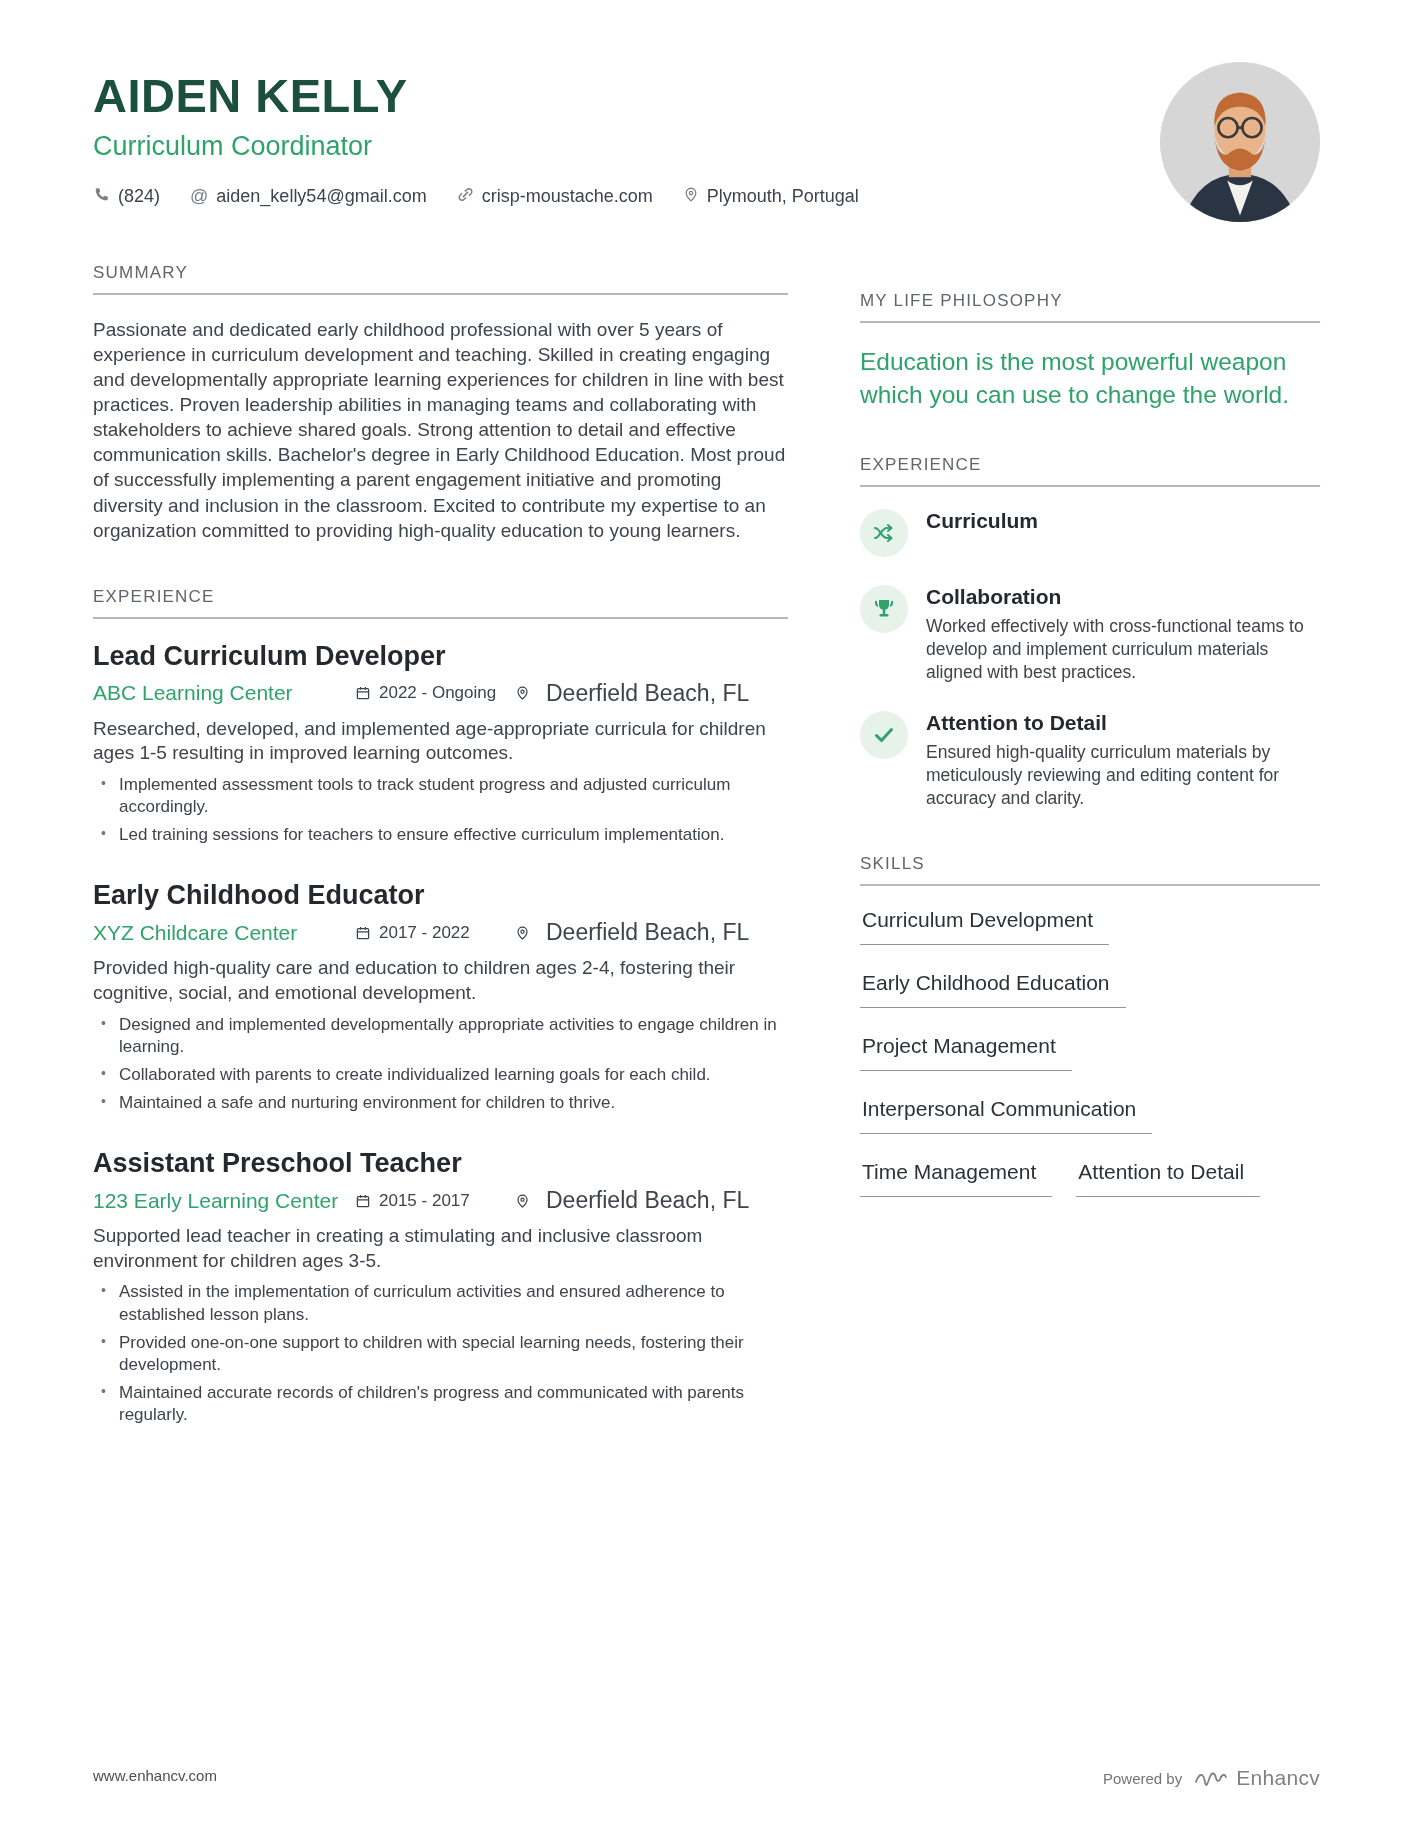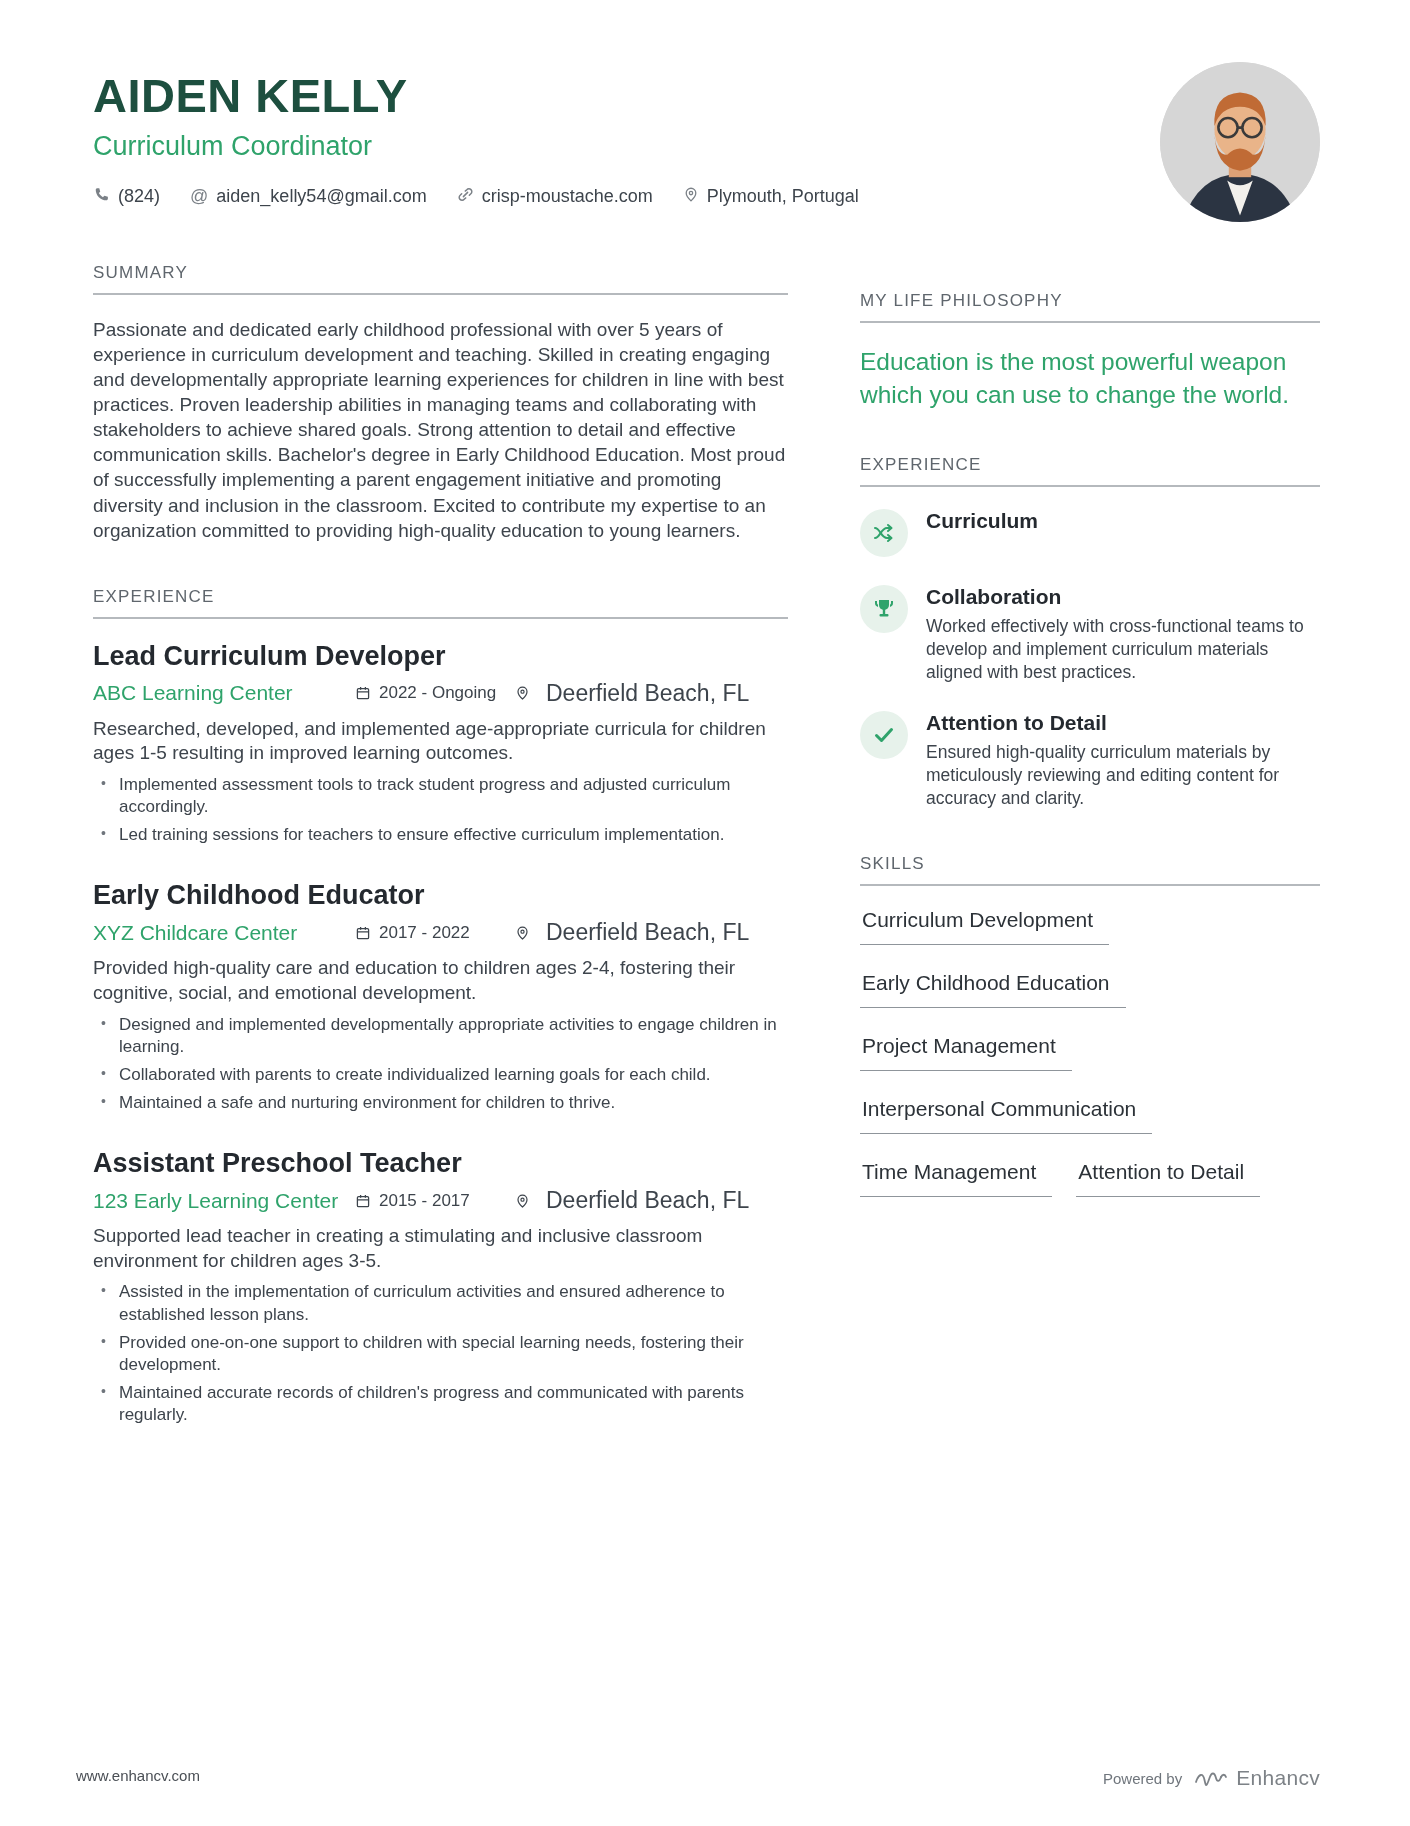--- a/index.html
+++ b/index.html
@@ -54,21 +54,21 @@
   .strength-title { font-size:21px; font-weight:600; color:#24292f; margin-bottom:6px; }
   .strength-text { font-size:17.5px; line-height:1.3; color:#3d444c; }
 
   .skills-list { display:flex; flex-wrap:wrap; column-gap:24px; }
   .skill {
     font-size:21px; color:#2c3238; padding:0 16px 12px 2px;
     border-bottom:1.5px solid #8f959b; margin-bottom:26px; white-space:nowrap;
   }
 
   
-  .footer-left { position:absolute; left:76px; bottom:42px; font-size:15px; color:#4a4f55; }
+  .footer-left { position:absolute; left:93px; bottom:42px; font-size:15px; color:#4a4f55; }
   .footer-right { position:absolute; right:90px; bottom:36px; display:flex; align-items:center; gap:12px; }
   .powered-by { font-size:15px; color:#6f757c; }
   .brand-name { font-size:21px; color:#7d8287; letter-spacing:.3px; }
   .brand-link { display:flex; align-items:center; gap:8px; }
 </style>
 </head>
 <body>
 
 <div class="page">
 

